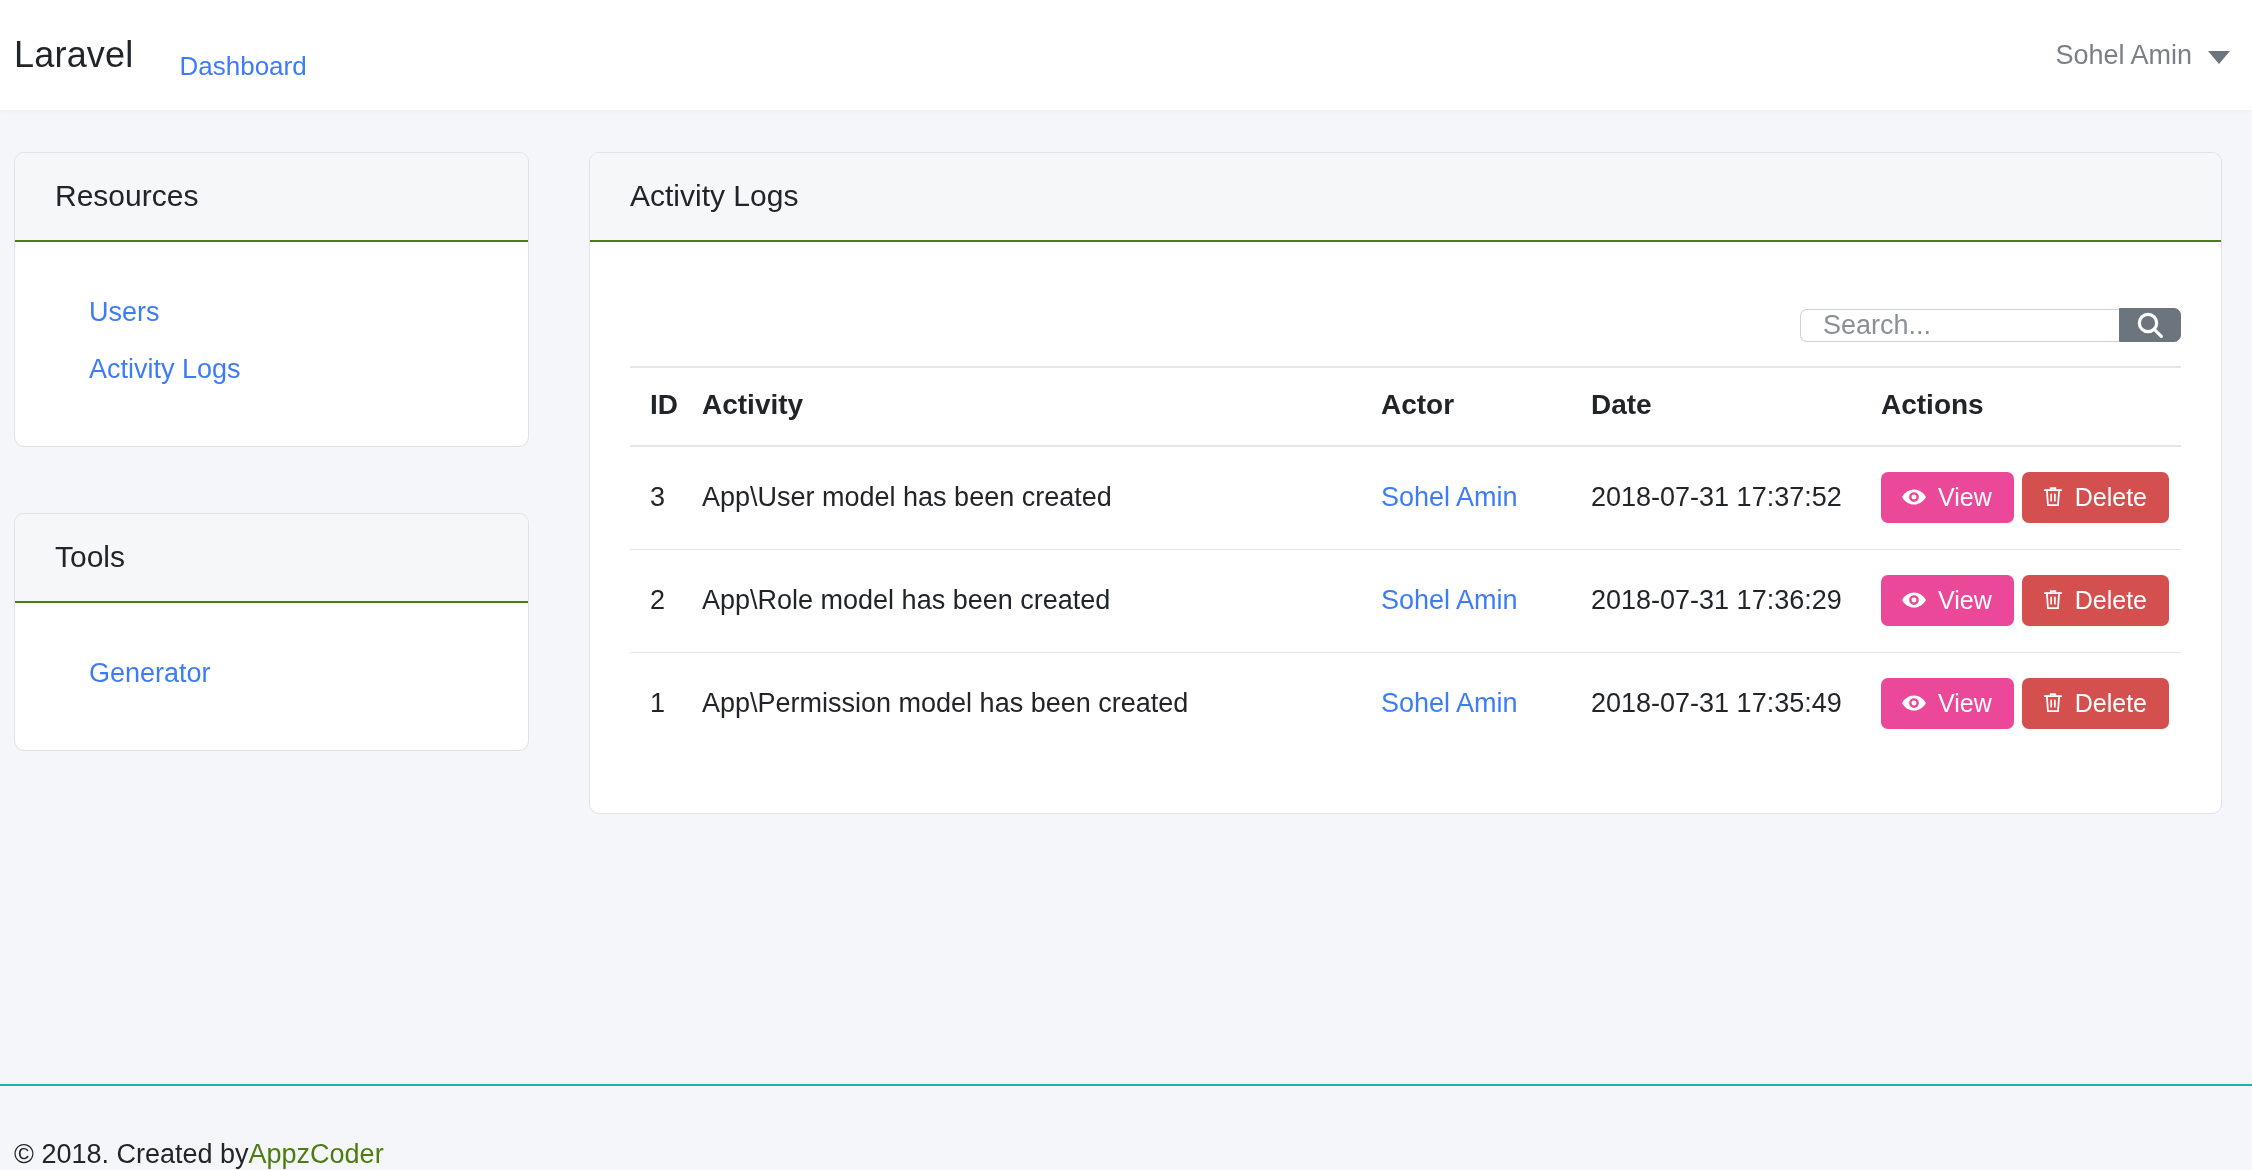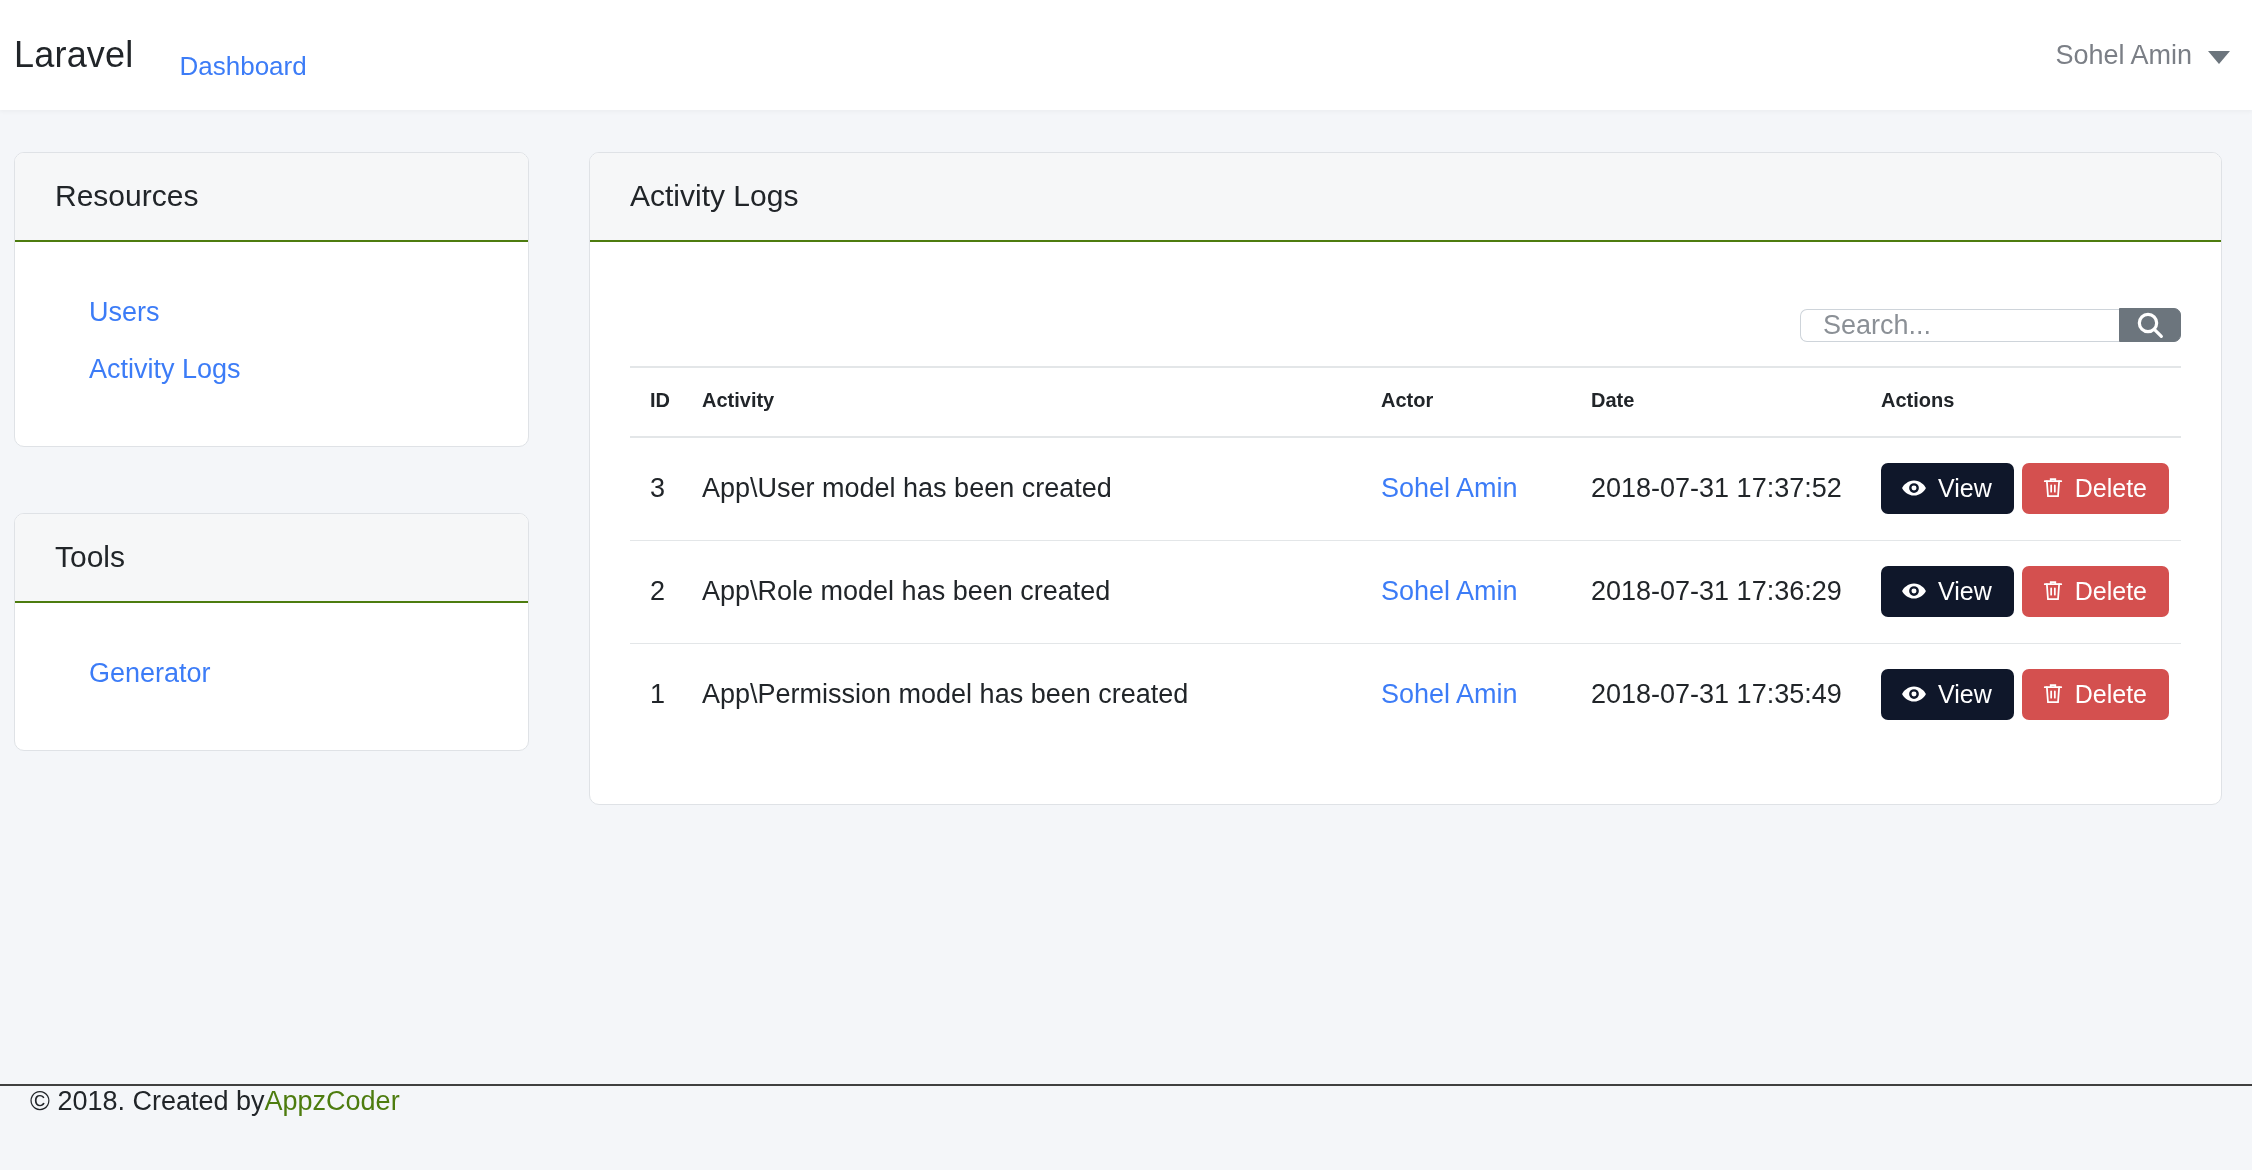--- a/index.html
+++ b/index.html
@@ -132,21 +132,21 @@
     justify-content: center;
     cursor: pointer;
     padding: 0;
   }
   .search-btn svg { display: block; }
 
   
   table.data { width: 100%; border-collapse: collapse; margin-top: 24px; }
   table.data thead th {
     text-align: left;
-    font-size: 20px;
+    font-size: 28px;
     font-weight: bold;
     color: #212529;
     padding: 21px 0 24px 0;
     border-top: 2px solid #e3e6e8;
     border-bottom: 2px solid #e3e6e8;
     white-space: nowrap;
   }
   table.data tbody td {
     font-size: 27px;
     color: #212529;
@@ -170,32 +170,32 @@
     border: none;
     border-radius: 7px;
     color: #ffffff;
     font-size: 25px;
     font-family: "Liberation Sans", sans-serif;
     padding: 12px 22px 13px 20px;
     cursor: pointer;
     white-space: nowrap;
     line-height: 1;
   }
-  .btn-view   { background: #0f172a; justify-content: center; }
+  .btn-view   { background: #ec4899; justify-content: center; }
   .btn-delete { background: #d4504f; }
   .btn svg { display: block; flex: 0 0 auto; }
 
   
   .footer {
     flex: 0 0 86px;
-    border-top: 2px solid #404040;
+    border-top: 2px solid #14b8a6;
     background: #f4f6f9;
     display: flex;
-    align-items: flex-start;
-    padding: 0 30px;
+    align-items: flex-end;
+    padding: 0 14px;
     font-size: 27px;
     color: #212529;
   }
   .footer a { color: #4d7c0f; text-decoration: none; cursor: pointer; }
 </style>
 </head>
 <body>
 
 <div class="page">
 

